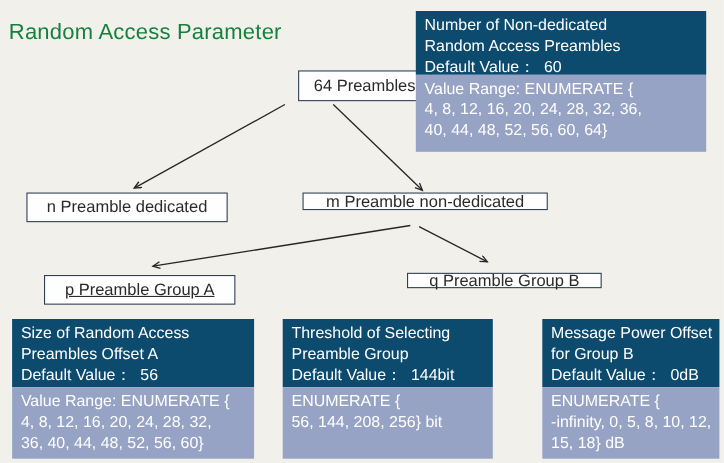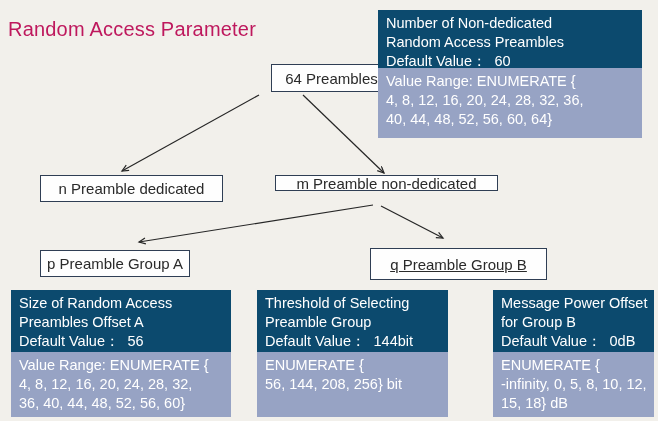--- a/index.html
+++ b/index.html
@@ -8,21 +8,21 @@
     position: relative;
     width: 658px;
     height: 421px;
     background: #F2F0EB;
     overflow: hidden;
   }
   #page-title {
     position: absolute;
     left: 8px; top: 18px;
     font-size: 20px;
-    color: #be185d;
+    color: #15803d;
     letter-spacing: 0.2px;
   }
   .flow-box {
     position: absolute;
     background: #FEFEFE;
     border: 1px solid #2F3E54;
     color: #2a2a2a;
     font-size: 15px;
     display: flex;
     align-items: center;
@@ -48,24 +48,24 @@
     box-sizing: border-box;
     overflow: hidden;
   }
   .info-line {
     font-size: 14.5px;
     line-height: 19px;
     white-space: pre;
   }
   
   #flow-root   { left:227px; top:64px;  width:121px; height:28px;margin-left:44px; }
-  #flow-n      { left:40px;  top:175px; width:183px; height:27px; }
+  #flow-n      { left:24px;  top:175px; width:183px; height:27px; }
   #flow-m      { left:275px; top:175px; width:223px; height:16px; }
-  #flow-p      { left:40px;  top:250px; width:150px; height:27px; }
-  #flow-q      { left:370px; top:248px; width:177px; height:32px;text-decoration:underline; }
+  #flow-p      { left:40px;  top:250px; width:174px; height:27px;text-decoration:underline; }
+  #flow-q      { left:370px; top:248px; width:177px; height:14px; }
 
   #info-top-right        { left:378px; top:10px;  width:264px; }
   #info-top-right .info-blue { height:58px; }
   #info-top-right .info-gray { height:70px; }
 
   #info-group-a          { left:11px;  top:290px; width:220px; }
   #info-threshold        { left:257px; top:290px; width:191px; }
   #info-power-offset     { left:458px; top:290px; width:196px;padding-left:35px; }
   .bottom-box .info-blue { height:62px; }
   .bottom-box .info-gray { height:65px; }

